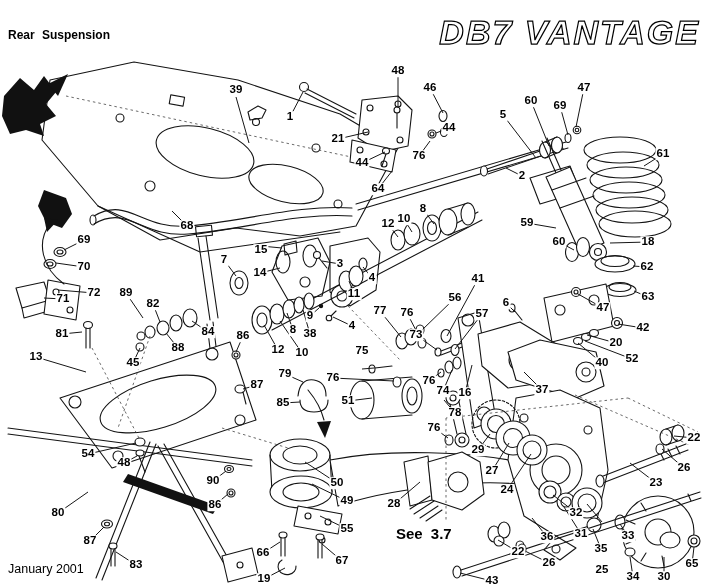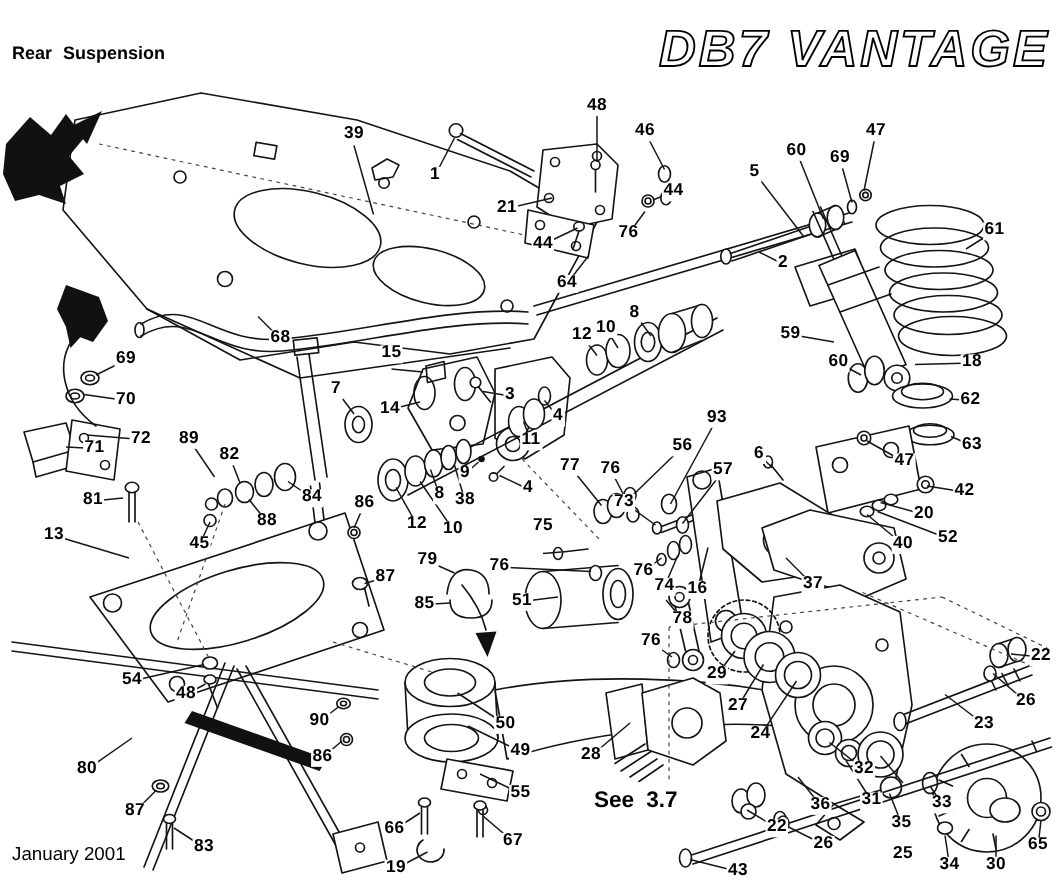--- a/index.html
+++ b/index.html
@@ -490,21 +490,21 @@
       <span class="callout" style="left: 527px; top: 223px;">59</span>
       <span class="callout" style="left: 648px; top: 242px;">18</span>
       <span class="callout" style="left: 559px; top: 242px;">60</span>
       <span class="callout" style="left: 647px; top: 267px;">62</span>
       <span class="callout" style="left: 648px; top: 297px;">63</span>
       <span class="callout" style="left: 603px; top: 308px;">47</span>
       <span class="callout" style="left: 643px; top: 328px;">42</span>
       <span class="callout" style="left: 616px; top: 343px;">20</span>
       <span class="callout" style="left: 632px; top: 359px;">52</span>
       <span class="callout" style="left: 602px; top: 363px;">40</span>
-      <span class="callout" style="left: 261px; top: 236px; text-align: center;">15</span>
+      <span class="callout" style="left: 261px; top: 250px; text-align: center;">15</span>
       <span class="callout" style="left: 260px; top: 273px;">14</span>
       <span class="callout" style="left: 224px; top: 260px;">7</span>
       <span class="callout" style="left: 84px; top: 240px;">69</span>
       <span class="callout" style="left: 84px; top: 267px;">70</span>
       <span class="callout" style="left: 63px; top: 299px;">71</span>
       <span class="callout" style="left: 94px; top: 293px;">72</span>
       <span class="callout" style="left: 62px; top: 334px;">81</span>
       <span class="callout" style="left: 126px; top: 293px;">89</span>
       <span class="callout" style="left: 153px; top: 304px;">82</span>
       <span class="callout" style="left: 208px; top: 332px;">84</span>
@@ -520,21 +520,21 @@
       <span class="callout" style="left: 354px; top: 294px;">11</span>
       <span class="callout" style="left: 310px; top: 316px;">9</span>
       <span class="callout" style="left: 352px; top: 326px;">4</span>
       <span class="callout" style="left: 293px; top: 330px;">8</span>
       <span class="callout" style="left: 310px; top: 334px;">38</span>
       <span class="callout" style="left: 278px; top: 350px;">12</span>
       <span class="callout" style="left: 302px; top: 353px;">10</span>
       <span class="callout" style="left: 388px; top: 224px;">12</span>
       <span class="callout" style="left: 404px; top: 219px;">10</span>
       <span class="callout" style="left: 423px; top: 209px;">8</span>
-      <span class="callout" style="left: 478px; top: 279px;">93</span>
+      <span class="callout" style="left: 478px; top: 279px;">41</span>
       <span class="callout" style="left: 455px; top: 298px;">56</span>
       <span class="callout" style="left: 482px; top: 314px;">57</span>
       <span class="callout" style="left: 506px; top: 303px;">6</span>
       <span class="callout" style="left: 380px; top: 311px;">77</span>
       <span class="callout" style="left: 407px; top: 313px;">76</span>
       <span class="callout" style="left: 416px; top: 335px;">73</span>
       <span class="callout" style="left: 362px; top: 351px; text-align: right;">75</span>
       <span class="callout" style="left: 333px; top: 378px;">76</span>
       <span class="callout" style="left: 429px; top: 381px;">76</span>
       <span class="callout" style="left: 443px; top: 391px;">74</span>

